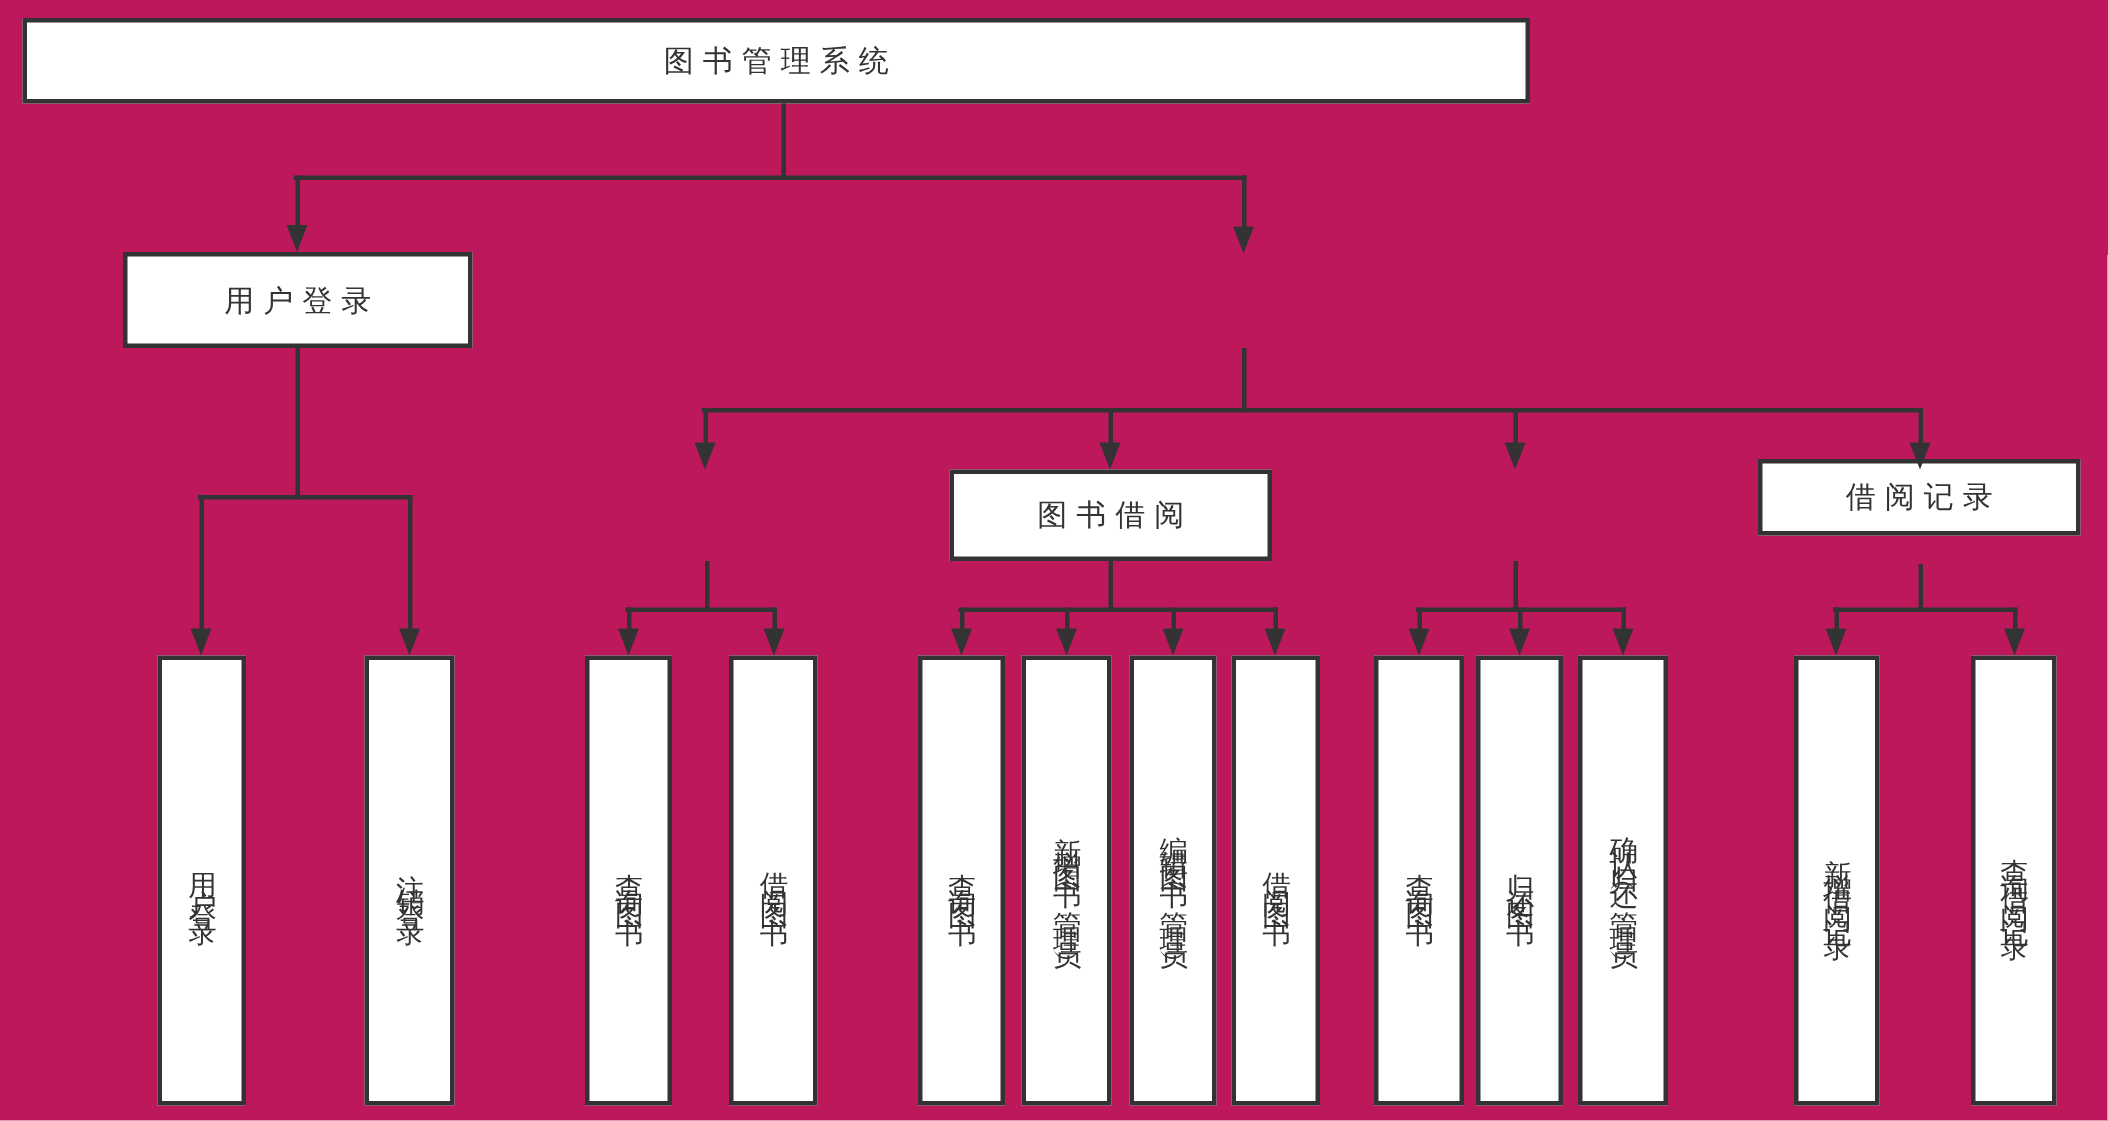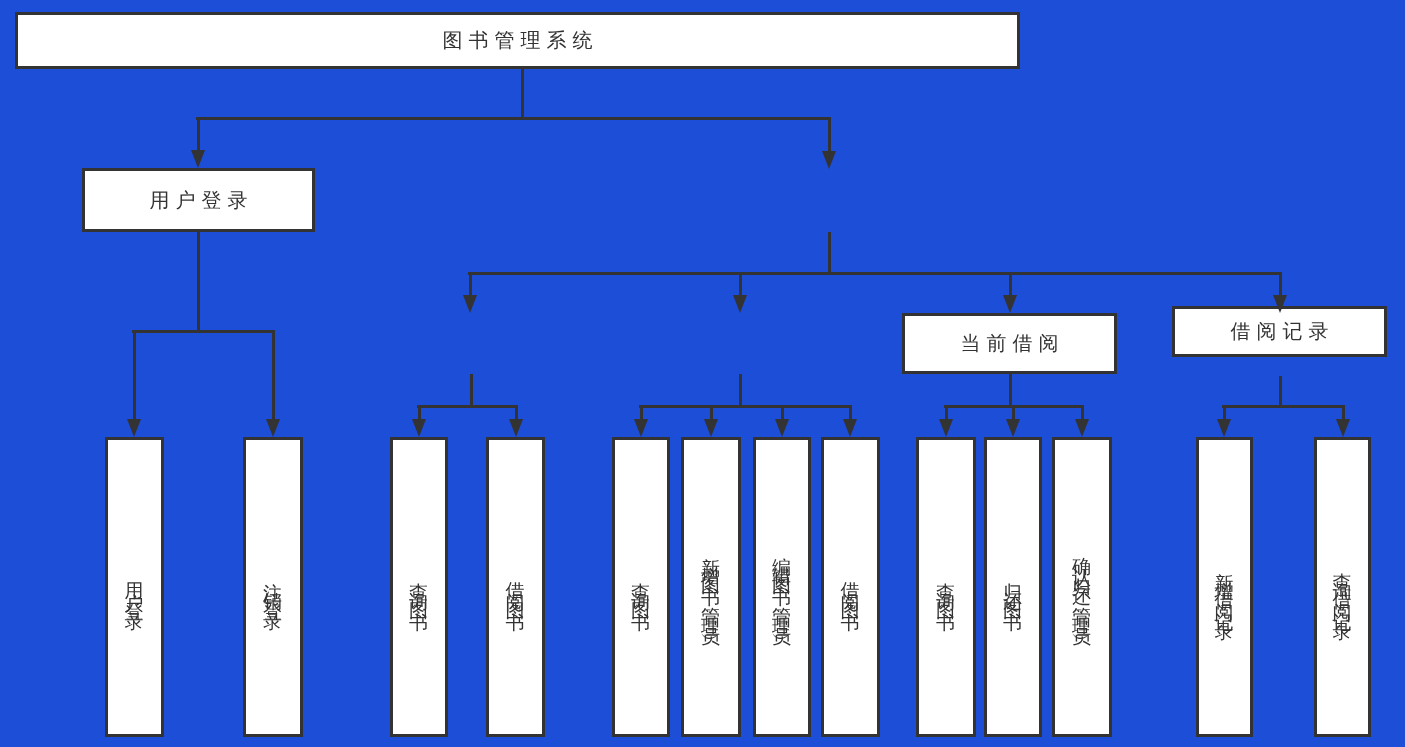--- a/index.html
+++ b/index.html
@@ -1,17 +1,17 @@
 <!DOCTYPE html>
 <html><head>
 <meta charset="utf-8">
 <style>
   html,body { margin:0; padding:0; background:#ffffff; }
   .canvas {
-    position:relative; width:1405px; height:747px; background:#1d4ed8;
+    position:relative; width:1405px; height:747px; background:#be185d;
     font-family:"Liberation Sans", sans-serif; color:#333333; overflow:hidden;
   }
   .box {
     position:absolute; box-sizing:border-box; border:3px solid #333333; background:#ffffff;
     display:flex; align-items:center; justify-content:center;
   }
   .box.h .lbl { font-size:20px; letter-spacing:6px; text-indent:6px; white-space:nowrap; }
   .box.v .lbl {
     writing-mode:vertical-rl; text-orientation:mixed;
     font-size:19px; letter-spacing:10px; line-height:1;
@@ -34,22 +34,22 @@
 <div class="canvas">
 
   <div class="box h" style="left:15px;top:12px;width:1005px;height:57px">
     <span class="lbl">图书管理系统</span>
   </div>
 
   <div class="box h" style="left:82px;top:168px;width:233px;height:64px">
     <span class="lbl">用户登录</span>
   </div>
 
-  <div class="box h" style="left:902px;top:313px;width:215px;height:61px">
-    <span class="lbl">当前借阅</span>
+  <div class="box h" style="left:633px;top:313px;width:215px;height:61px">
+    <span class="lbl">图书借阅</span>
   </div>
   <div class="box h" style="left:1172px;top:306px;width:215px;height:51px">
     <span class="lbl">借阅记录</span>
   </div>
 
   <div class="box v" style="left:105px;top:437px;width:59px;height:300px">
     <span class="lbl">用户登录</span>
   </div>
   <div class="box v" style="left:243px;top:437px;width:60px;height:300px">
     <span class="lbl">注销登录</span>

